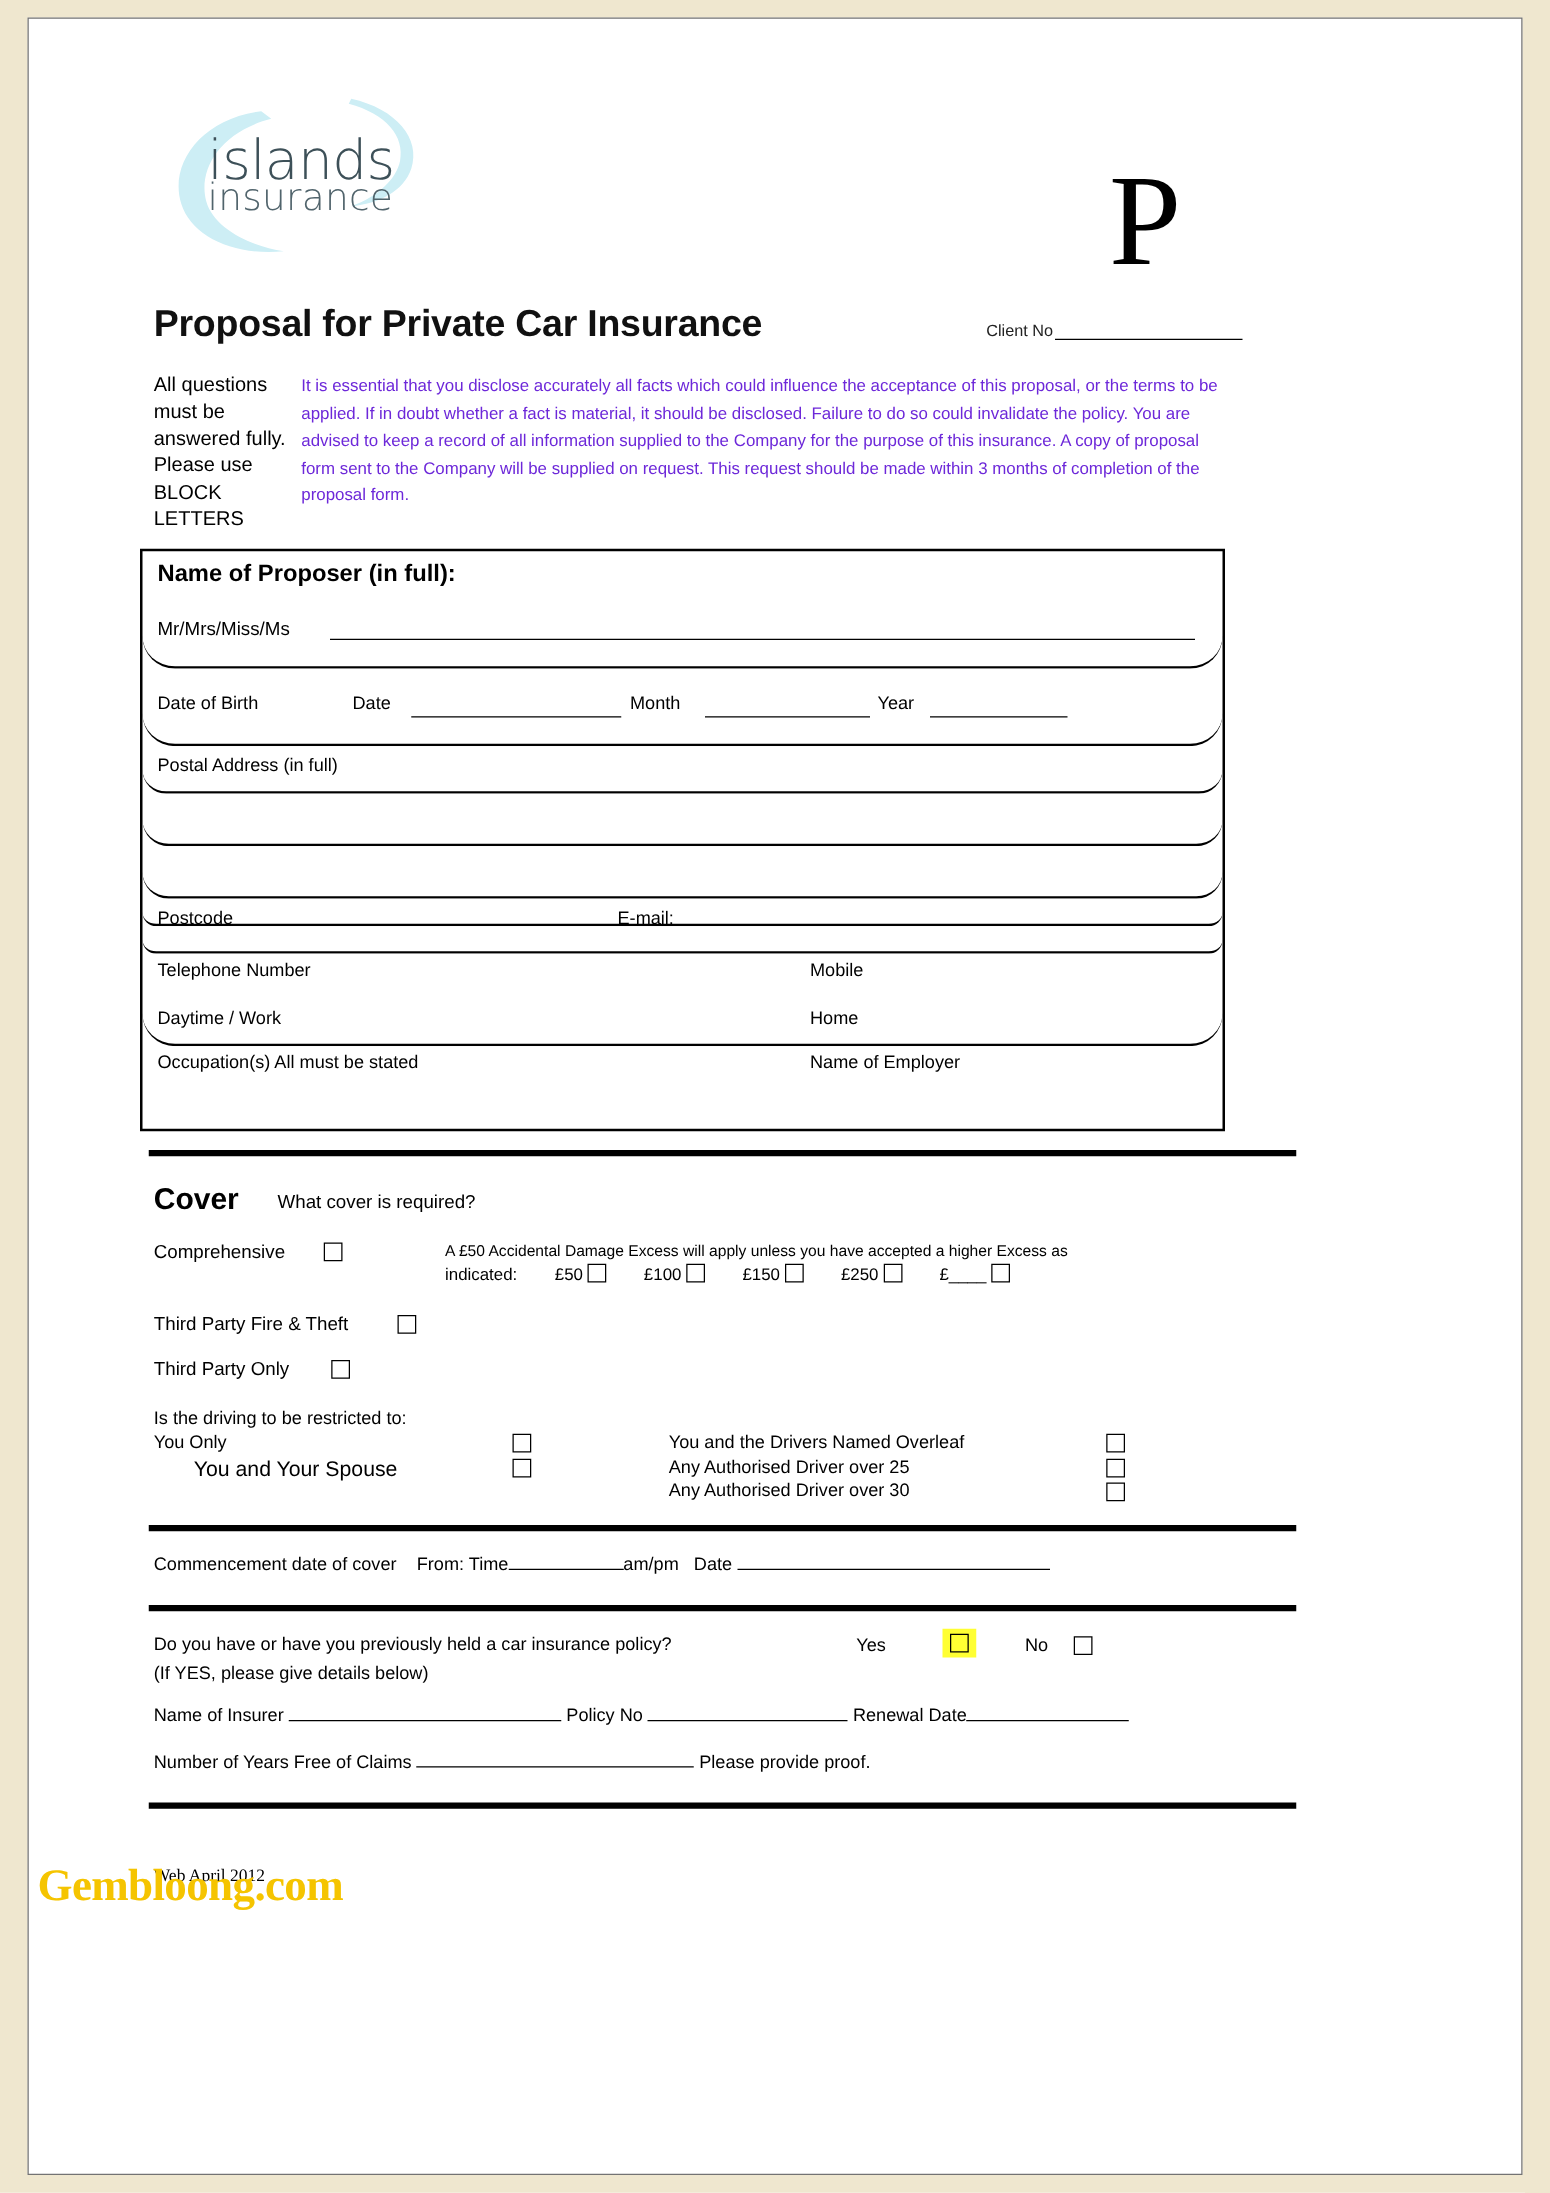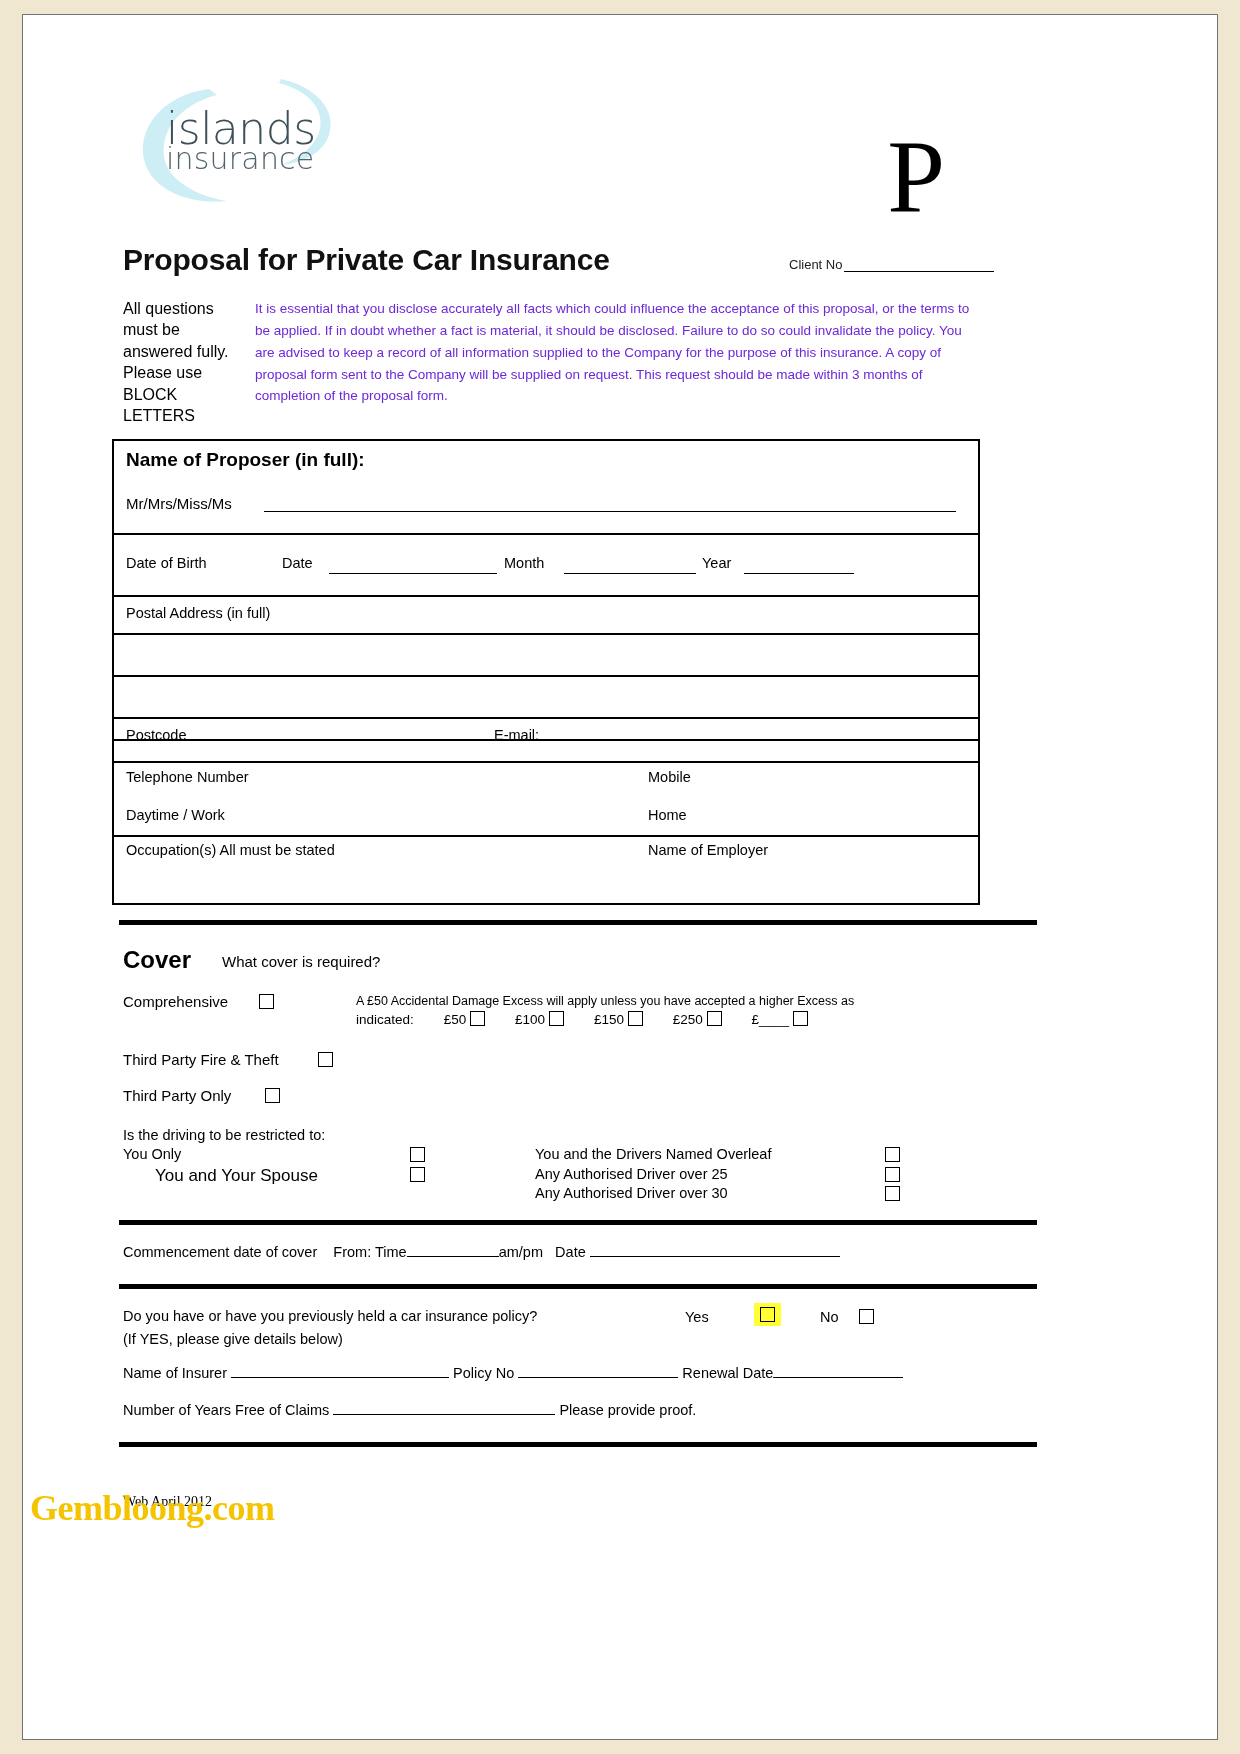--- a/index.html
+++ b/index.html
@@ -69,35 +69,35 @@
     display:flex; align-items:flex-end;
   }
   .client-no .ln {
     display:inline-block; width:150px;
     border-bottom:1px solid #000; height:13px; margin-left:2px;
   }
 
   
   .intro {
     position:absolute; left:100px; top:283px; width:860px;
-    display:flex; gap:14px;
+    display:flex; 
   }
   .intro-left {
     width:118px; font-size:16px; line-height:1.34; color:#000;
   }
   .intro-right {
     flex:1; font-size:13.5px; line-height:1.62; color:#6d28d9;
   }
 
   
   .prop-box {
     position:absolute; left:89px; top:424px; width:868px;
     border:2px solid #000;
   }
-  .prop-row { border-bottom:2px solid #000; position:relative; }
+  .prop-row { border-bottom:2px solid #000; position:relative;border-radius:26px; }
   .prop-row:last-child { border-bottom:none; }
   .bx-title { font-size:19px; font-weight:bold; color:#000; }
   .lbl { font-size:14.5px; color:#000; }
 
   .row-name { height:94px; }
   .row-name .bx-title { position:absolute; left:12px; top:8px; }
   .row-name .mr { position:absolute; left:12px; top:54px; font-size:15px; }
   .row-name .mr-line { position:absolute; left:150px; top:70px; width:692px; border-bottom:1.8px solid #000; }
 
   .row-dob { height:62px; }

